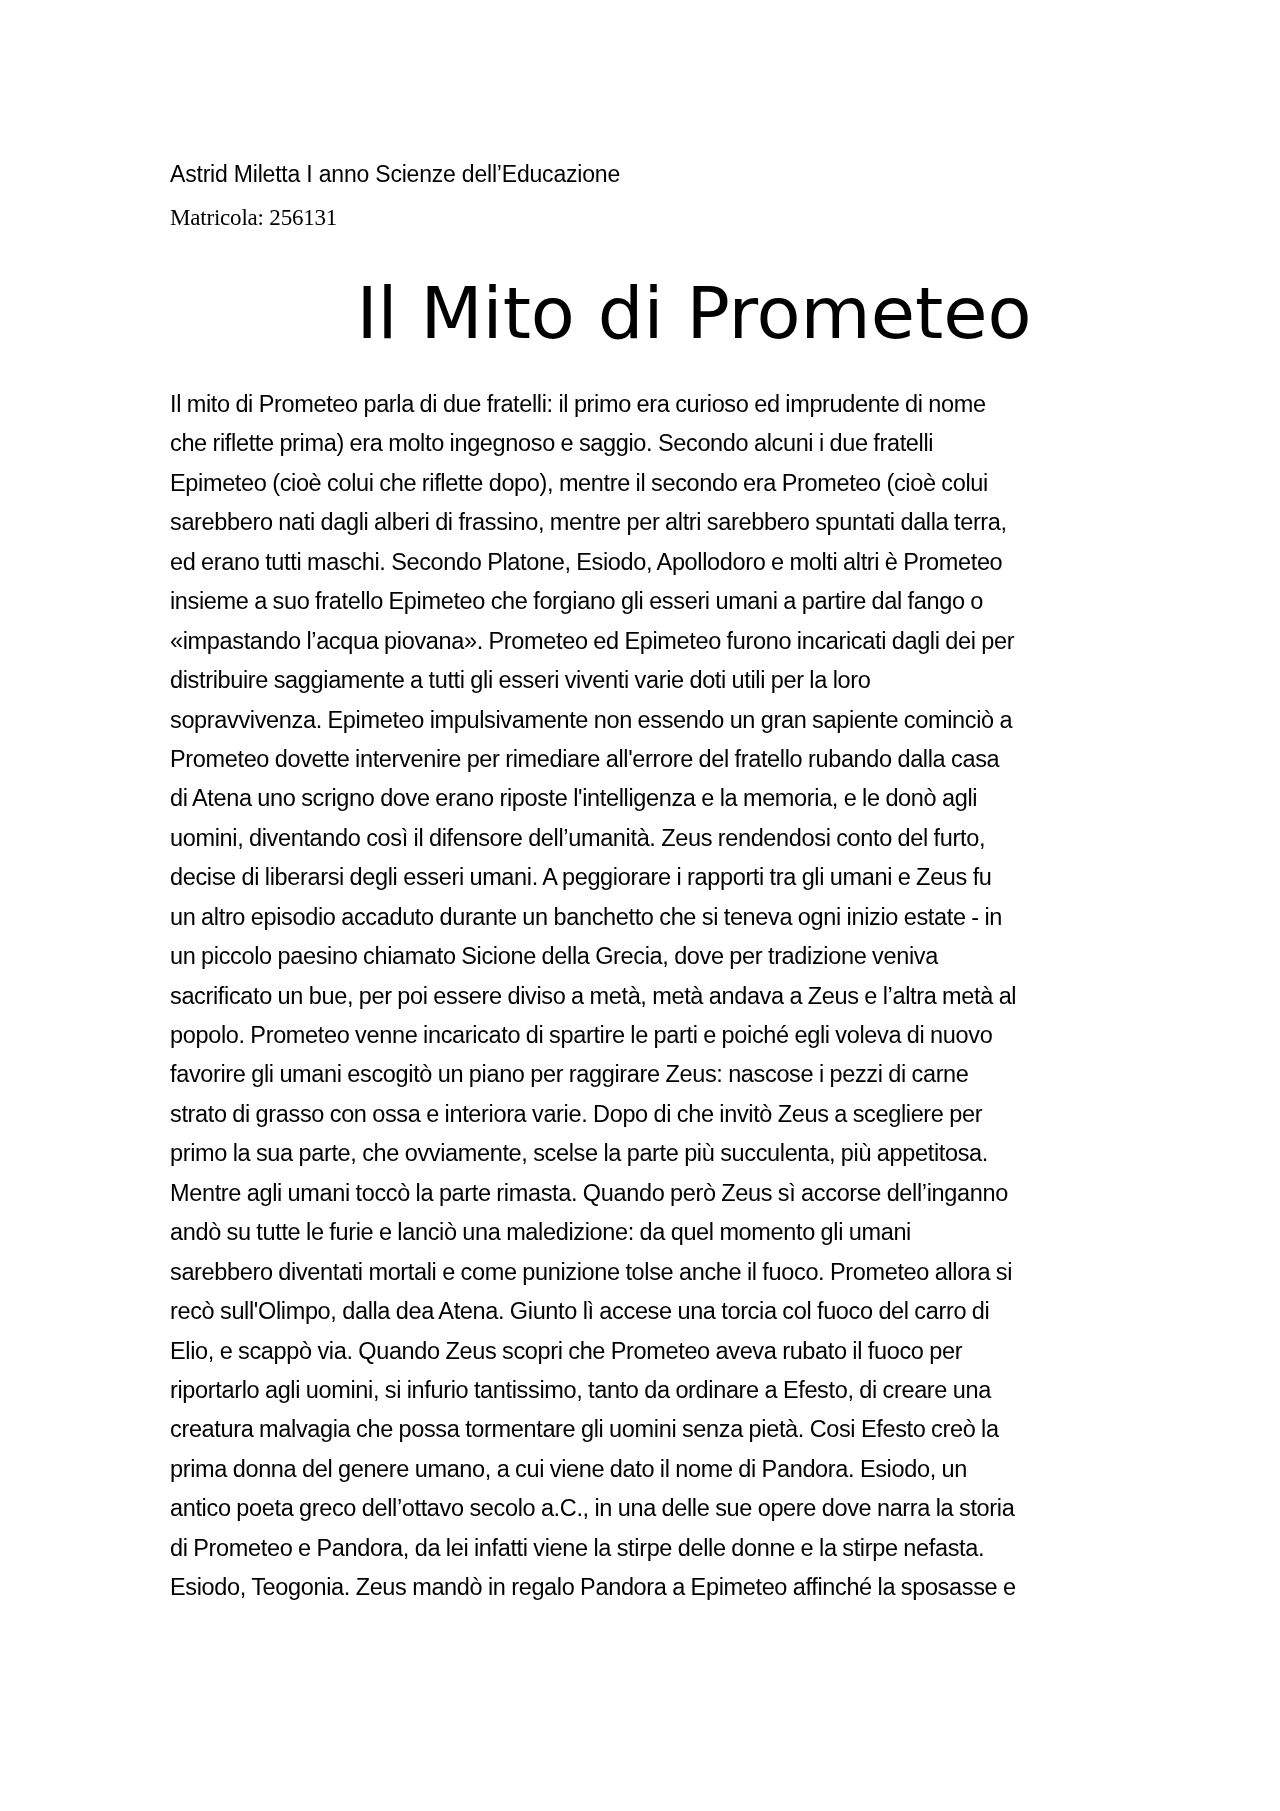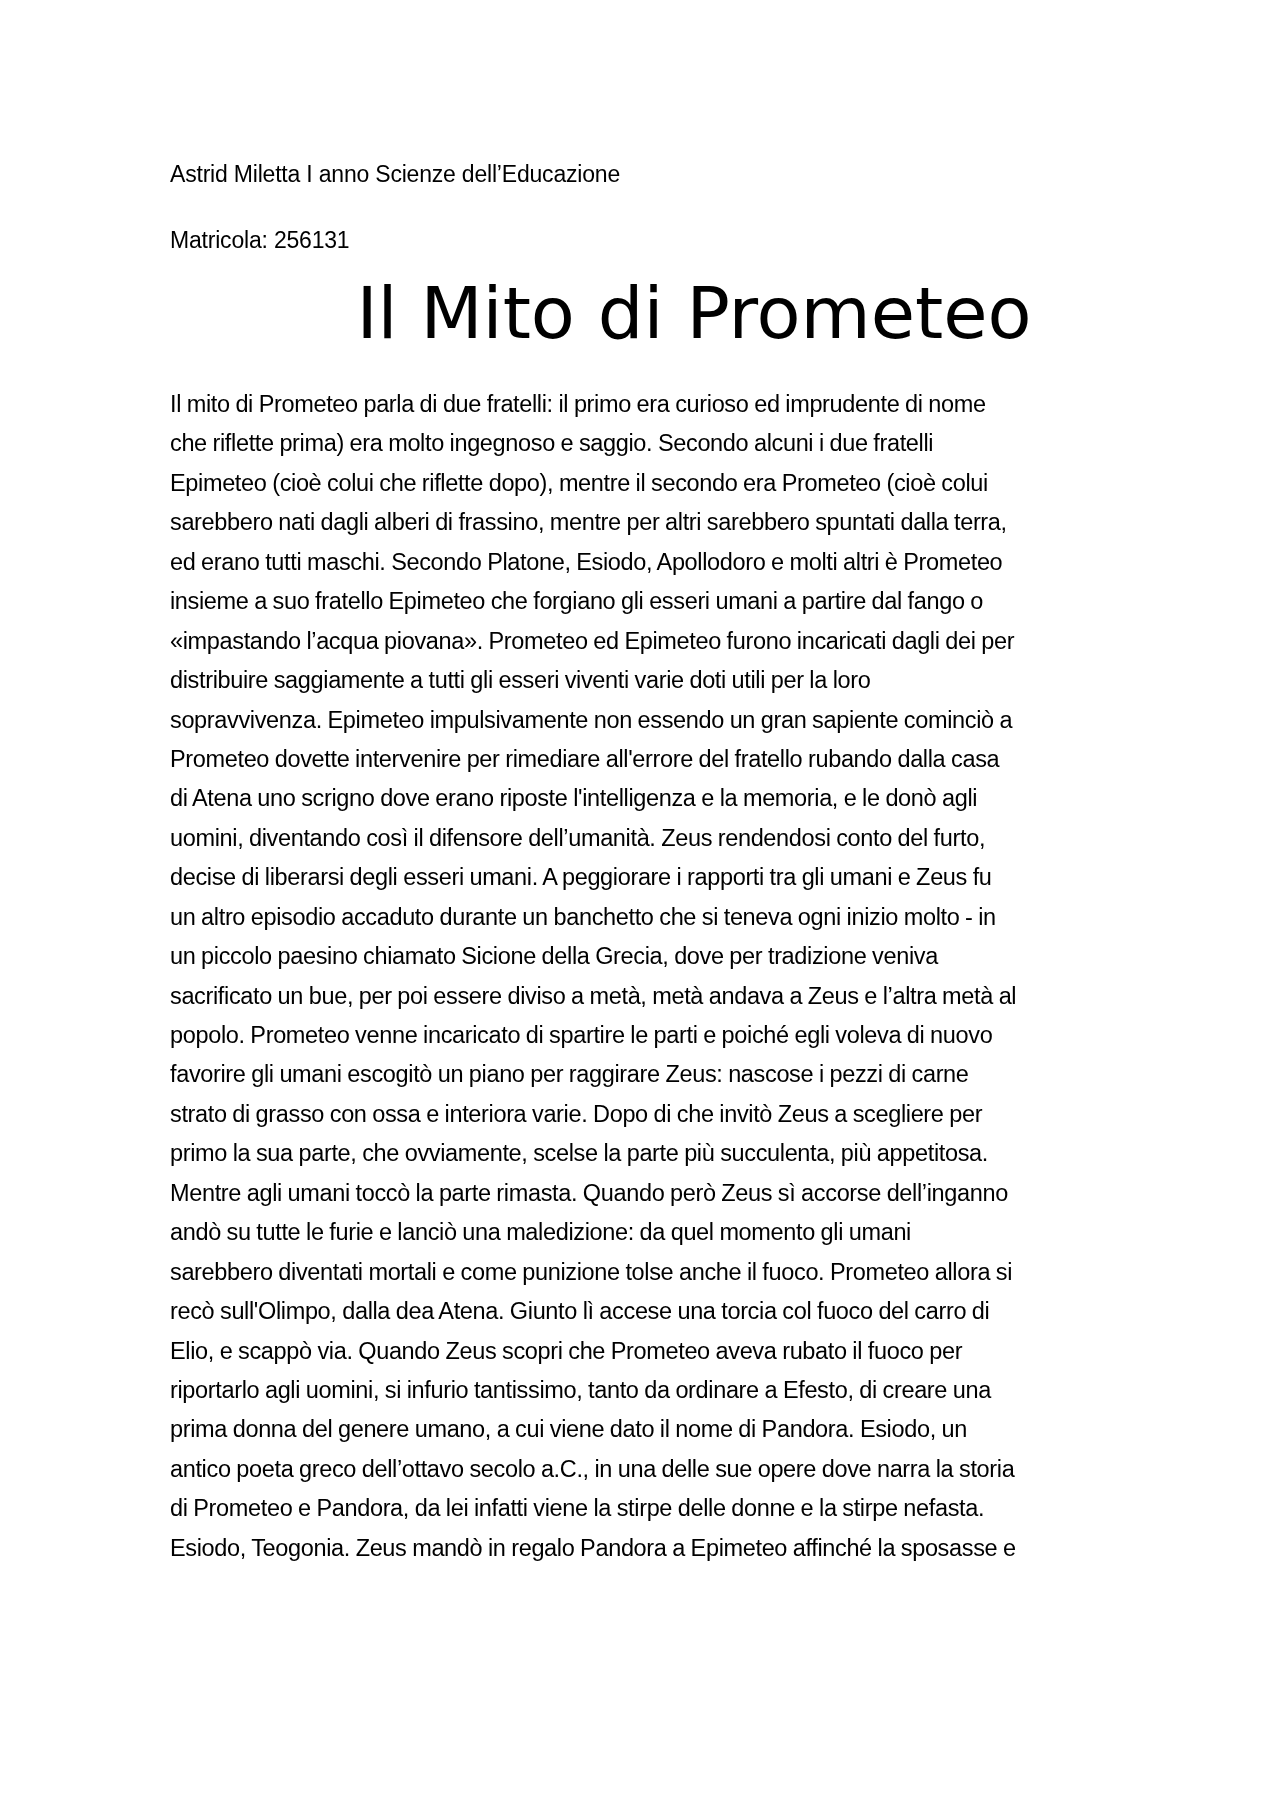--- a/index.html
+++ b/index.html
@@ -26,21 +26,21 @@
     .header-line {
       position: absolute;
       left: 122px;
       font-family: "Liberation Sans", sans-serif;
       font-size: 23px;
       line-height: 28px;
       white-space: nowrap;
       letter-spacing: -0.2px;
     }
     .header-line.name { top: 160px; }
-    .header-line.matricola { top: 226px; }
+    .header-line.matricola { top: 204px; font-family: Liberation Serif, serif; }
     .title {
       position: absolute;
       left: 0;
       width: 1280px;
       top: 268px;
       text-align: center;
       font-family: "DejaVu Sans", sans-serif;
       font-size: 72px;
       line-height: 90px;
       white-space: nowrap;
@@ -80,31 +80,32 @@
     <span class="body-line">sarebbero nati dagli alberi di frassino, mentre per altri sarebbero spuntati dalla terra,</span>
     <span class="body-line">ed erano tutti maschi. Secondo Platone, Esiodo, Apollodoro e molti altri è Prometeo</span>
     <span class="body-line">insieme a suo fratello Epimeteo che forgiano gli esseri umani a partire dal fango o</span>
     <span class="body-line">«impastando l’acqua piovana». Prometeo ed Epimeteo furono incaricati dagli dei per</span>
     <span class="body-line">distribuire saggiamente a tutti gli esseri viventi varie doti utili per la loro</span>
     <span class="body-line">sopravvivenza. Epimeteo impulsivamente non essendo un gran sapiente cominciò a</span>
     <span class="body-line">Prometeo dovette intervenire per rimediare all'errore del fratello rubando dalla casa</span>
     <span class="body-line">di Atena uno scrigno dove erano riposte l'intelligenza e la memoria, e le donò agli</span>
     <span class="body-line">uomini, diventando così il difensore dell’umanità. Zeus rendendosi conto del furto,</span>
     <span class="body-line">decise di liberarsi degli esseri umani. A peggiorare i rapporti tra gli umani e Zeus fu</span>
-    <span class="body-line">un altro episodio accaduto durante un banchetto che si teneva ogni inizio molto - in</span>
+    <span class="body-line">un altro episodio accaduto durante un banchetto che si teneva ogni inizio estate - in</span>
     <span class="body-line">un piccolo paesino chiamato Sicione della Grecia, dove per tradizione veniva</span>
     <span class="body-line">sacrificato un bue, per poi essere diviso a metà, metà andava a Zeus e l’altra metà al</span>
     <span class="body-line">popolo. Prometeo venne incaricato di spartire le parti e poiché egli voleva di nuovo</span>
     <span class="body-line">favorire gli umani escogitò un piano per raggirare Zeus: nascose i pezzi di carne</span>
     <span class="body-line">strato di grasso con ossa e interiora varie. Dopo di che invitò Zeus a scegliere per</span>
     <span class="body-line">primo la sua parte, che ovviamente, scelse la parte più succulenta, più appetitosa.</span>
     <span class="body-line">Mentre agli umani toccò la parte rimasta. Quando però Zeus sì accorse dell’inganno</span>
     <span class="body-line">andò su tutte le furie e lanciò una maledizione: da quel momento gli umani</span>
     <span class="body-line">sarebbero diventati mortali e come punizione tolse anche il fuoco. Prometeo allora si</span>
     <span class="body-line">recò sull'Olimpo, dalla dea Atena. Giunto lì accese una torcia col fuoco del carro di</span>
     <span class="body-line">Elio, e scappò via. Quando Zeus scopri che Prometeo aveva rubato il fuoco per</span>
     <span class="body-line">riportarlo agli uomini, si infurio tantissimo, tanto da ordinare a Efesto, di creare una</span>
+    <span class="body-line">creatura malvagia che possa tormentare gli uomini senza pietà. Cosi Efesto creò la</span>
     <span class="body-line">prima donna del genere umano, a cui viene dato il nome di Pandora. Esiodo, un</span>
     <span class="body-line">antico poeta greco dell’ottavo secolo a.C., in una delle sue opere dove narra la storia</span>
     <span class="body-line">di Prometeo e Pandora, da lei infatti viene la stirpe delle donne e la stirpe nefasta.</span>
     <span class="body-line">Esiodo, Teogonia. Zeus mandò in regalo Pandora a Epimeteo affinché la sposasse e</span>
   </div>
 </div>
 
 </body></html>

